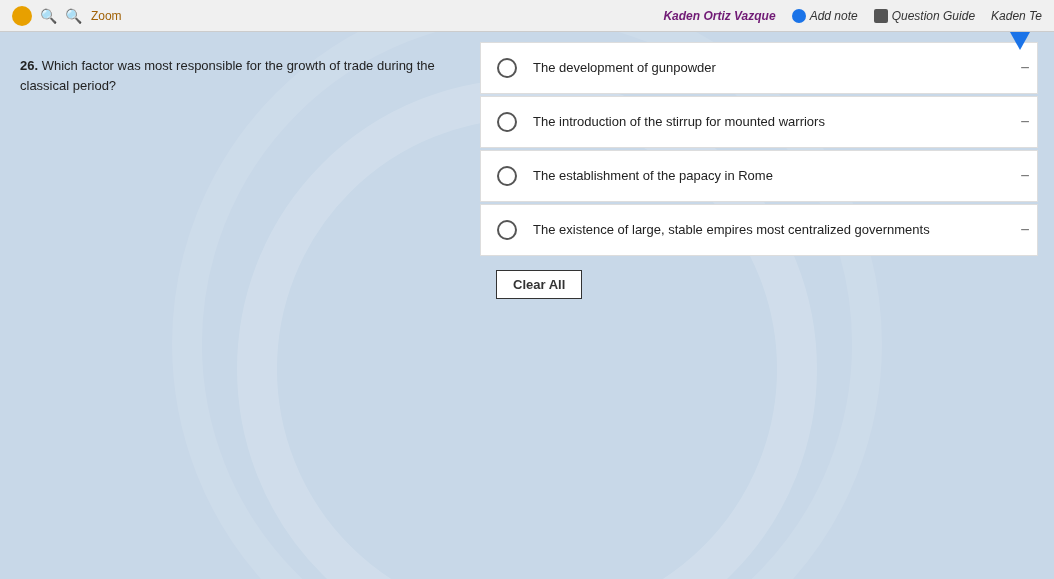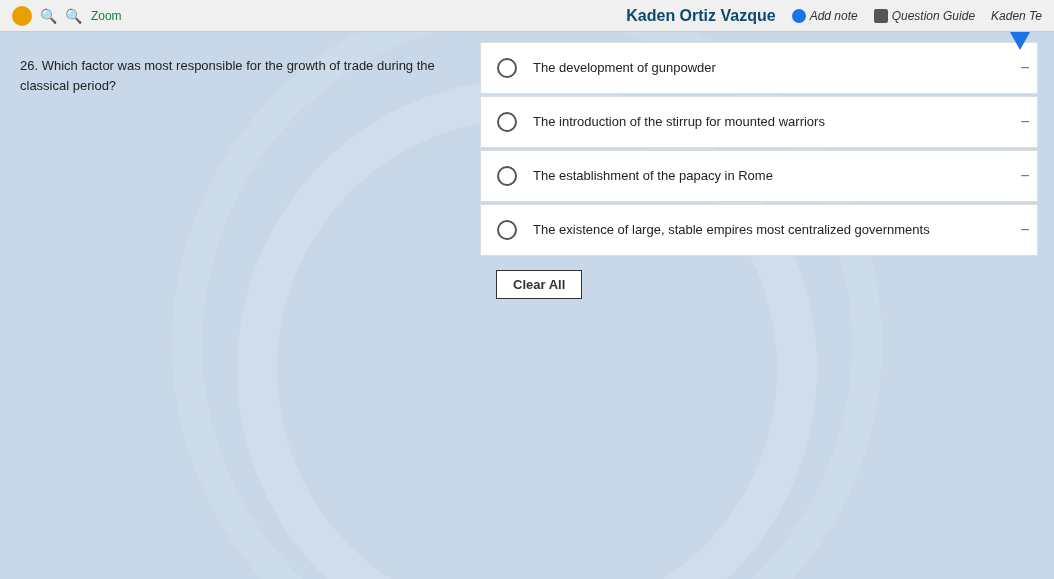--- a/index.html
+++ b/index.html
@@ -79,21 +79,21 @@
     }
 
     .search-icon-btn {
       cursor: pointer;
       color: #555;
       font-size: 14px;
     }
 
     .zoom-label {
       font-size: 12px;
-      color: #15803d;
+      color: #a16207;
     }
 
     .top-bar-right {
       display: flex;
       align-items: center;
       gap: 16px;
     }
 
     .top-bar-btn {
       display: flex;
@@ -113,23 +113,24 @@
     }
 
     .top-bar-btn .sq-icon {
       width: 14px;
       height: 14px;
       background: #555;
       border-radius: 2px;
     }
 
     .user-name {
-      font-size: 16px;
-      color: #0c4a6e;
+      font-size: 12px;
+      color: #701a75;
       font-weight: bold;
+      font-style: italic;
     }
 
     
     .main-content {
       position: relative;
       z-index: 5;
       display: flex;
       height: calc(579px - 32px);
     }
 
@@ -140,21 +141,21 @@
       flex-shrink: 0;
     }
 
     .question-text {
       font-size: 13px;
       color: #222;
       line-height: 1.5;
     }
 
     .question-number {
-      font-weight: normal;
+      font-weight: bold;
     }
 
     
     .right-panel {
       flex: 1;
       display: flex;
       flex-direction: column;
       padding: 10px 16px 10px 0;
       position: relative;
     }

